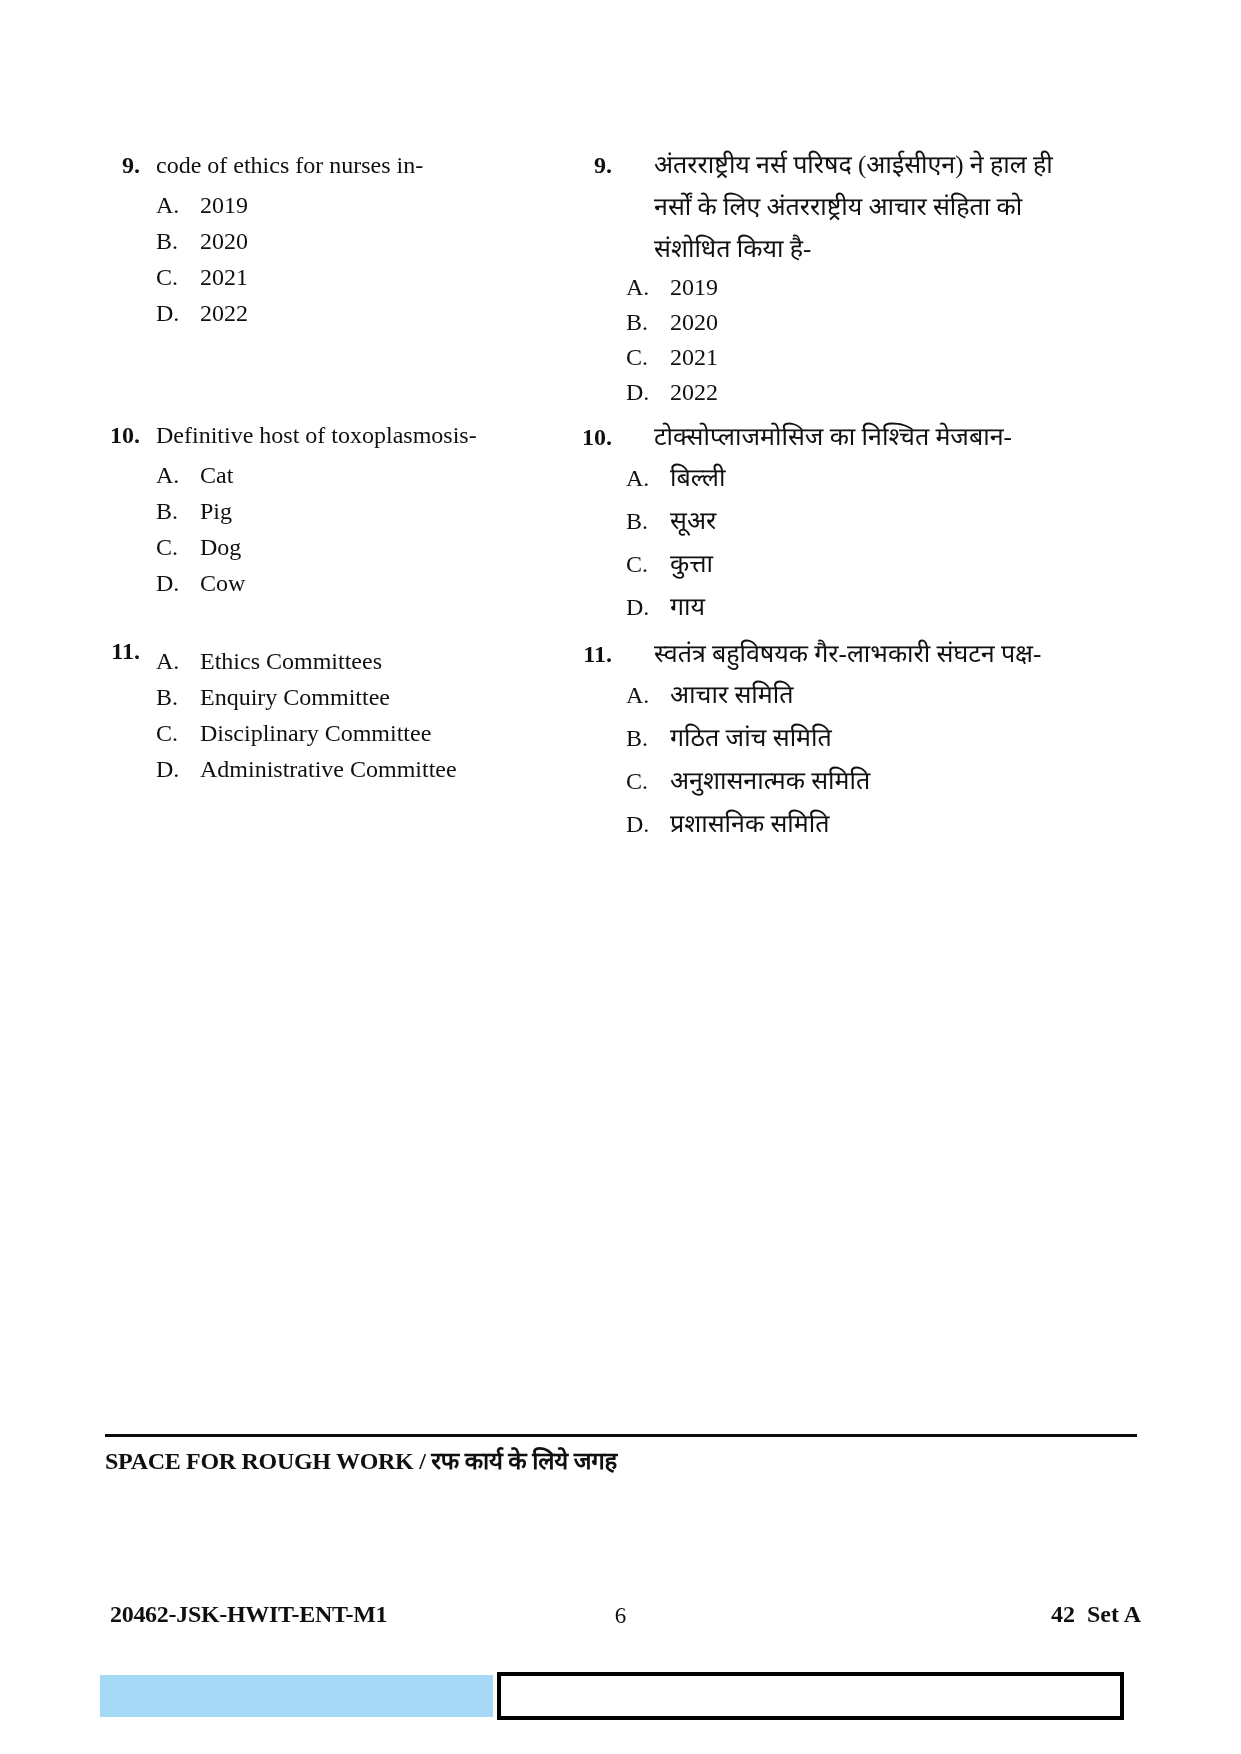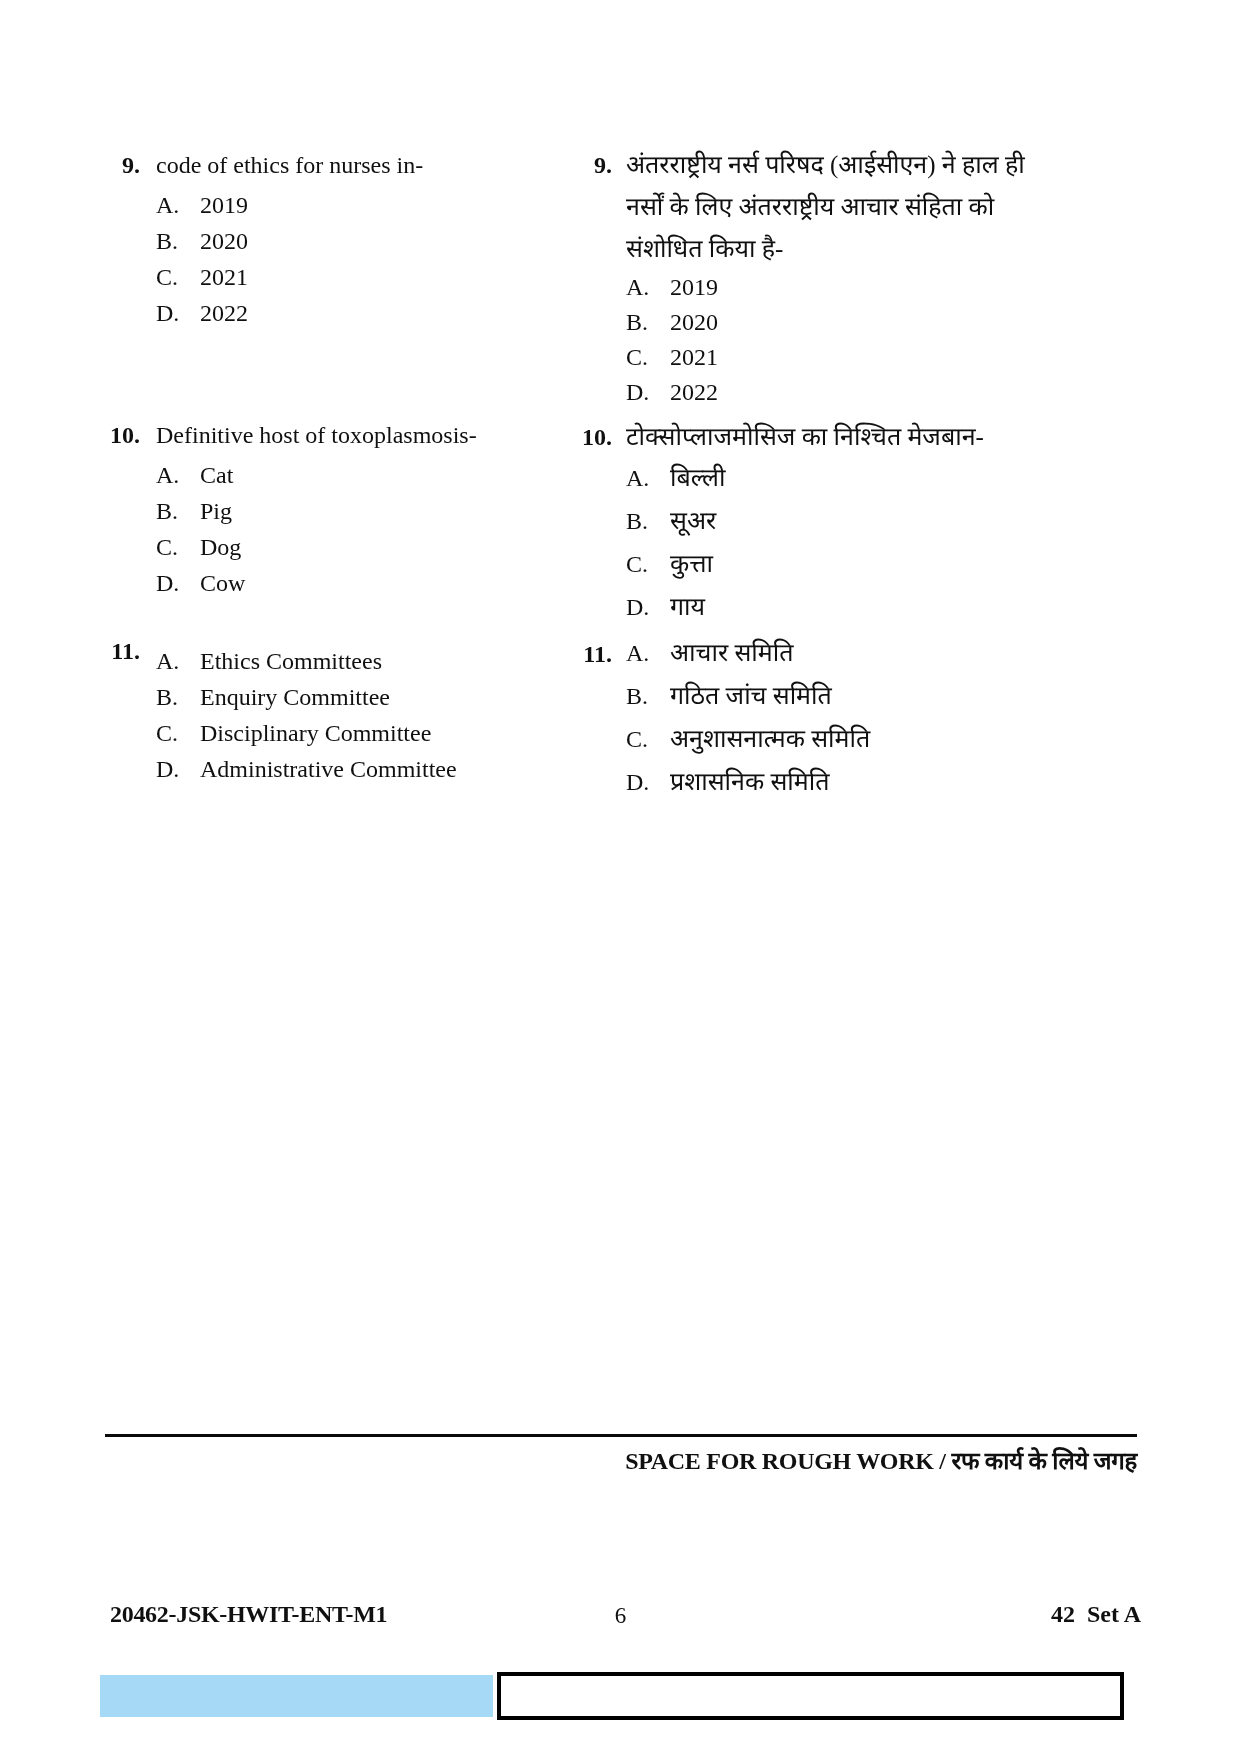--- a/index.html
+++ b/index.html
@@ -15,21 +15,21 @@
   
   .en { left:108px; width:470px; }
   .en .num { width:32px; margin-right:16px; font-size:24px; line-height:30px; }
   .en .qline { font-size:24px; line-height:30px; white-space:nowrap; }
   .en .opts { margin-top:10px; }
   .en .opt { display:flex; font-size:24px; line-height:30px; margin-bottom:6px; }
 
   
   .hi { left:578px; width:590px; }
   .hi .num { width:34px; margin-right:14px; font-size:24px; line-height:42px; }
-  .hi .qline { font-size:25px; line-height:42px; white-space:nowrap; }
+  .hi .qline { font-size:25px; line-height:42px; white-space:nowrap;margin-left:28px; }
   .hi .opts { margin-top:4px; }
   .hi .opt { display:flex; font-size:24px; }
   .hi .opts.latin .opt { line-height:30px; margin-bottom:5px; }
   .hi .opts.latin { margin-top:2px; }
   .hi .opts.deva .opt { line-height:32px; margin-bottom:11px; }
   .hi .opts.deva .ot { font-size:25px; }
 
   .ol { width:28px; flex:0 0 auto; }
   .ot { margin-left:16px; }
 
@@ -38,21 +38,21 @@
   #q11en { top:636px; }
   #q9hi  { top:144px; }
   #q10hi { top:416px; }
   #q11hi { top:633px; }
 
   .rule {
     position:absolute; left:105px; top:1434px; width:1032px; height:3px;
     background:#0a0a0a;
   }
   .roughwork {
-    position:absolute; left:105px; top:1443px; width:1032px; text-align:right;
+    position:absolute; left:105px; top:1443px; width:1032px; text-align:left;
     font-weight:bold; font-size:24px; letter-spacing:-0.3px;
   }
   .footer-code {
     position:absolute; left:110px; top:1601px; font-weight:bold; font-size:24px;
     letter-spacing:-0.3px;
   }
   .footer-page {
     position:absolute; left:0; top:1603px; width:1241px; text-align:center;
     font-size:23px;
   }
@@ -194,20 +194,21 @@
           <span class="ol">D.</span>
           <span class="ot">गाय</span>
         </div>
     </div>
   </div>
 </div>
 
 <div class="q hi" id="q11hi">
   <div class="num">11.</div>
   <div class="body">
+    <div class="qline">स्वतंत्र बहुविषयक गैर-लाभकारी संघटन पक्ष-</div>
     <div class="opts deva">
       <div class="opt">
           <span class="ol">A.</span>
           <span class="ot">आचार समिति</span>
         </div>
       <div class="opt">
           <span class="ol">B.</span>
           <span class="ot">गठित जांच समिति</span>
         </div>
       <div class="opt">

